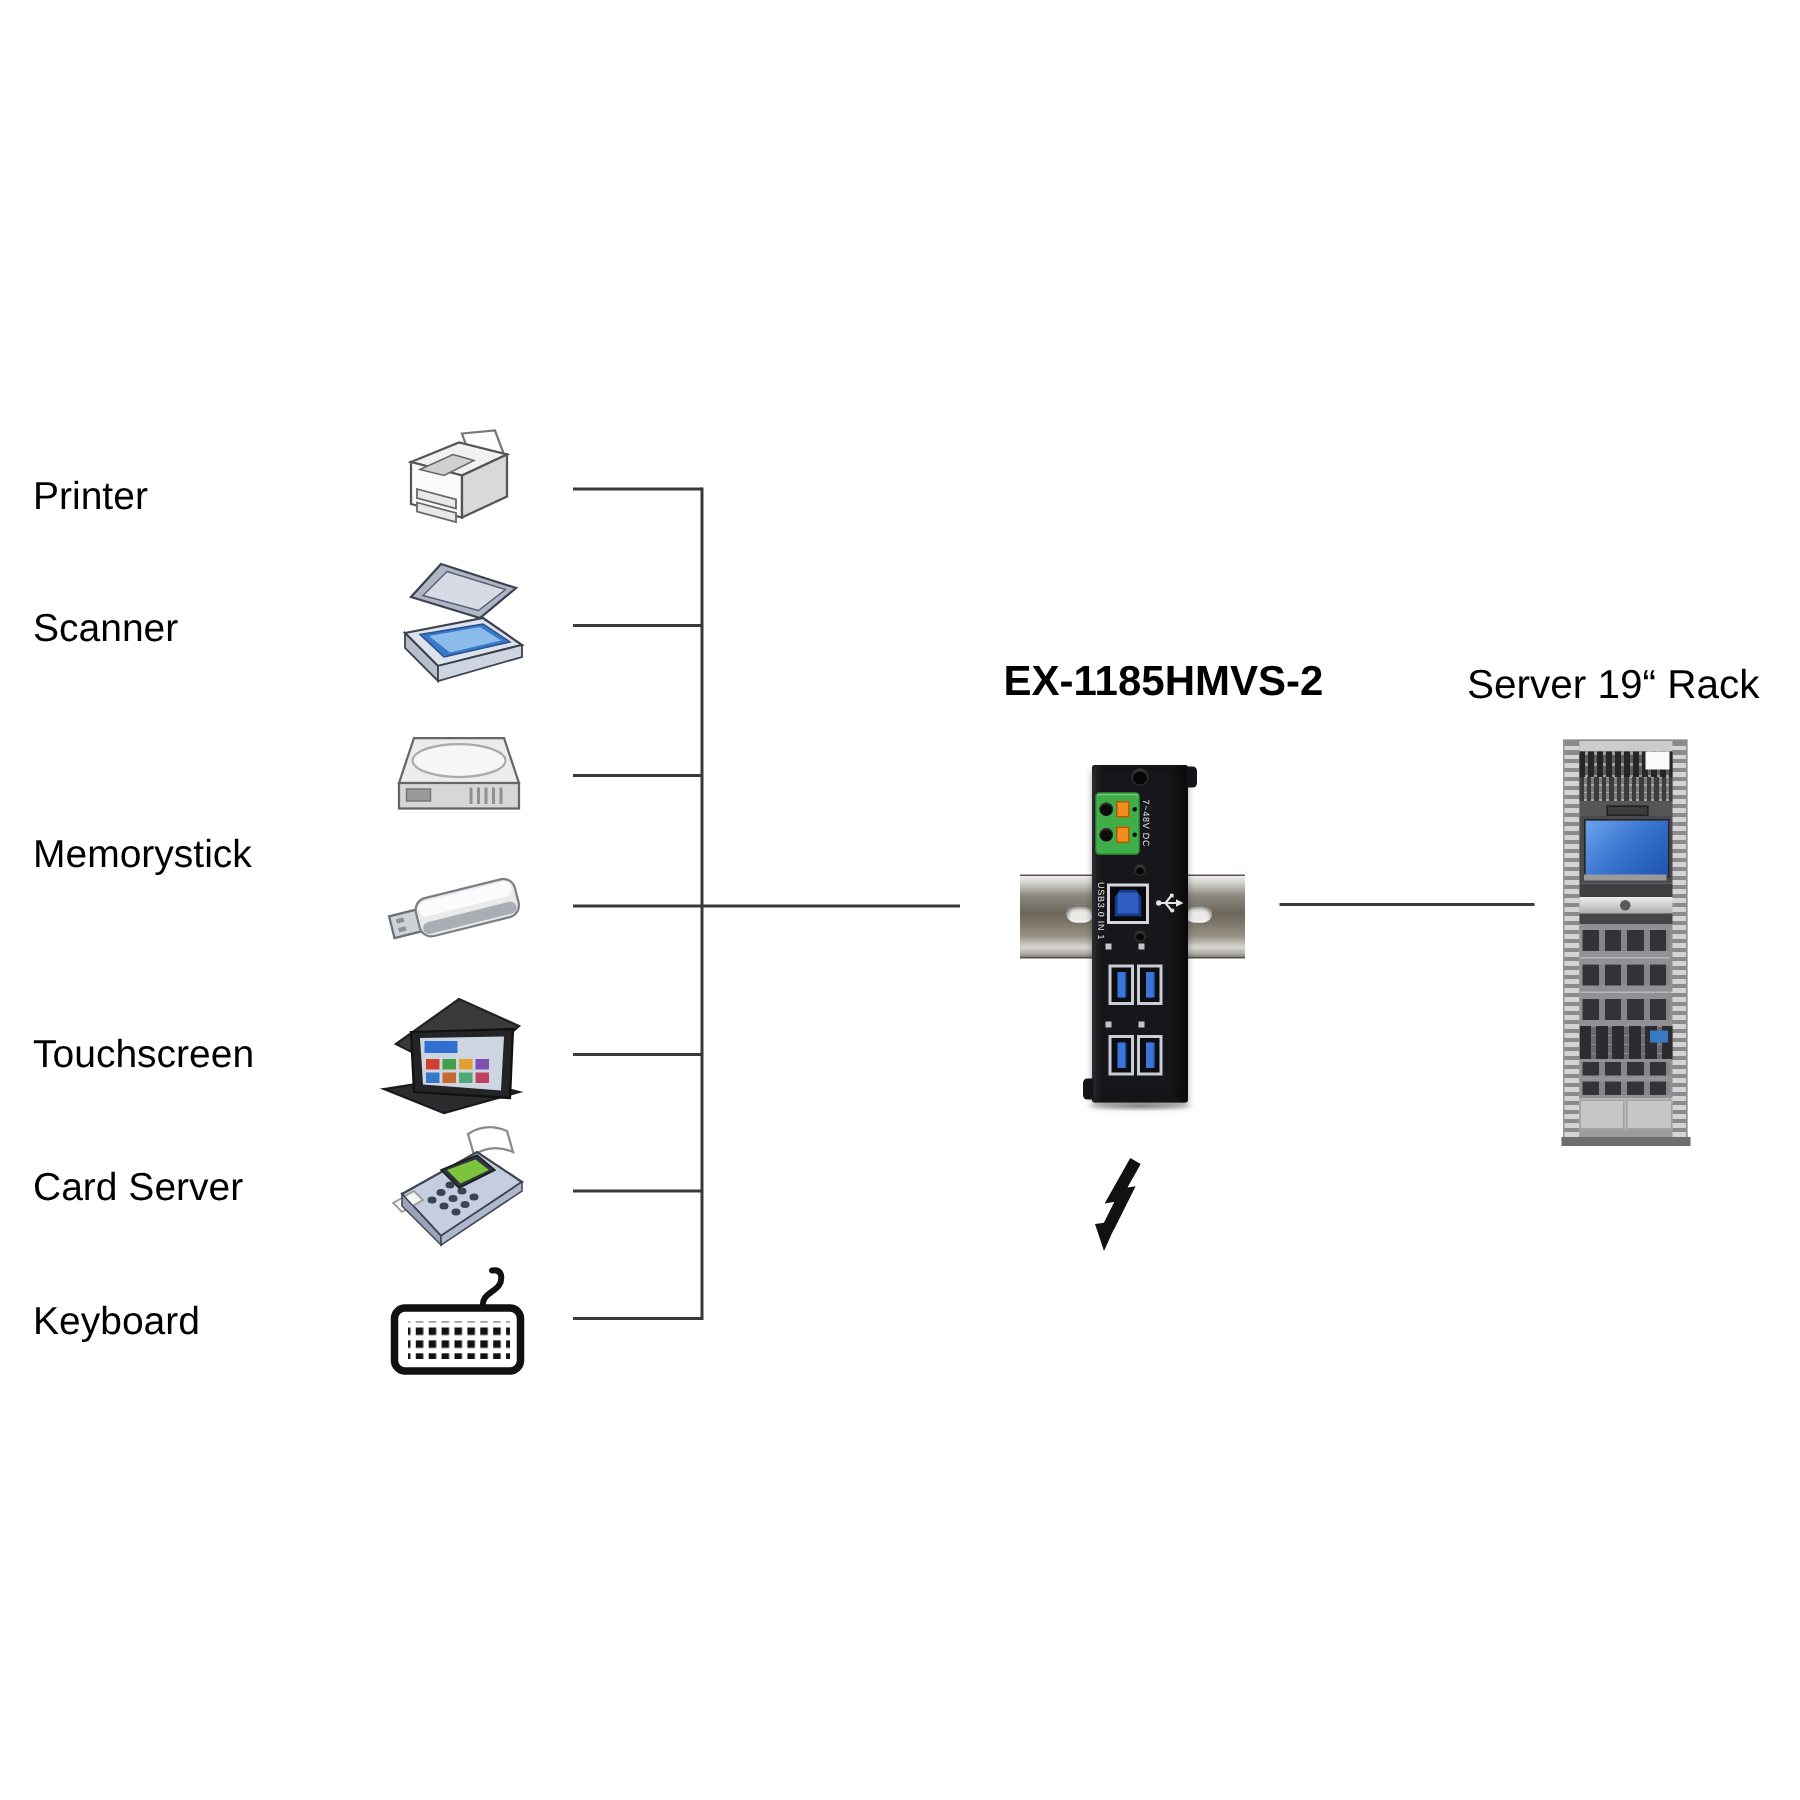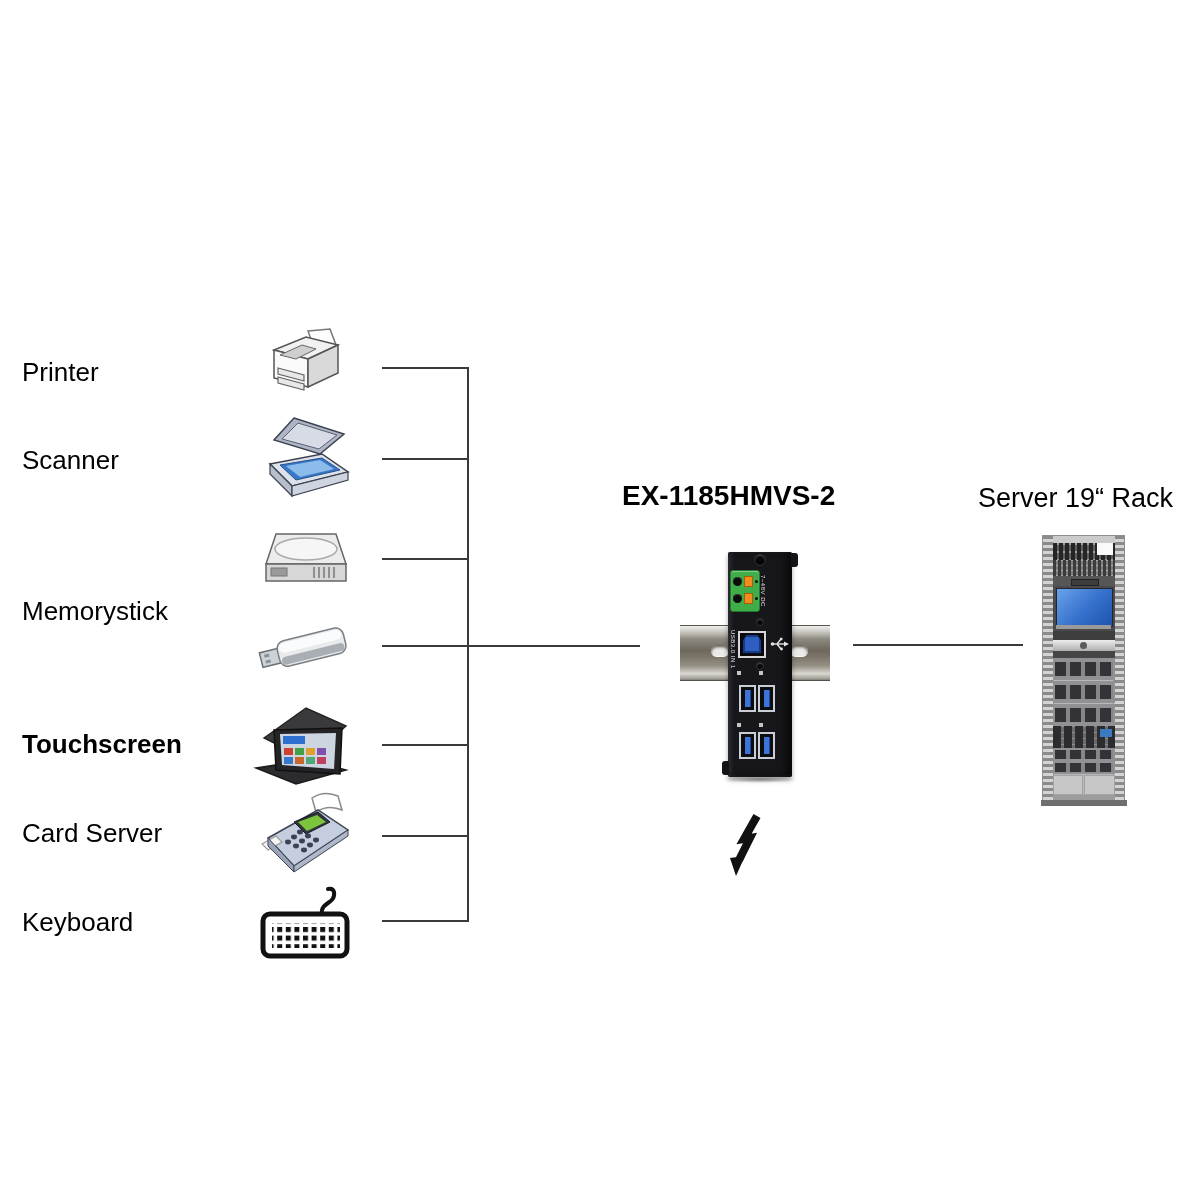--- a/index.html
+++ b/index.html
@@ -1,17 +1,17 @@
 <!DOCTYPE html>
 <html><head>
 <meta charset="utf-8">
 <style>
   html,body{margin:0;padding:0;background:#fff;}
   #canvas{position:relative;width:1200px;height:1080px;background:#fff;overflow:hidden;
-          font-family:"Liberation Sans","DejaVu Sans",sans-serif;margin-top:42px;}
+          font-family:"Liberation Sans","DejaVu Sans",sans-serif;}
   .abs{position:absolute;}
   .dev-label{position:absolute;left:22px;font-size:26px;line-height:30px;color:#000;white-space:pre-line;}
   .h-line{position:absolute;height:2px;background:#3a3a3a;}
   .v-line{position:absolute;width:2px;background:#3a3a3a;}
   .caption{position:absolute;color:#000;white-space:nowrap;}
   .title-bold{font-size:28px;font-weight:bold;}
   .caption-reg{font-size:27px;}
 
   
   .din-rail{position:absolute;left:680px;top:583px;width:150px;height:54px;
@@ -67,21 +67,21 @@
   .screen-blue{background:linear-gradient(135deg,#6aa2ea 0%,#3570cc 55%,#1e54ae 100%);border:1px solid #26262a;}
 </style>
 </head>
 <body>
 
 <div id="canvas">
 
   <div class="dev-label" style="top:315px;">Printer</div>
   <div class="dev-label" style="top:403px;">Scanner</div>
   <div class="dev-label" style="top:554px;">Memorystick</div>
-  <div class="dev-label" style="top:687px;font-weight:bold;">Touchscreen</div>
+  <div class="dev-label" style="top:687px;">Touchscreen</div>
   <div class="dev-label" style="top:776px;">Card Server</div>
   <div class="dev-label" style="top:865px;">Keyboard</div>
 
   <svg class="abs" style="left:258px;top:286px;" width="92" height="74" viewBox="0 0 92 74">
     <polygon points="50,3 72,1 78,17 56,20" fill="#fdfdfd" stroke="#777" stroke-width="1.5"></polygon>
     <polygon points="16,22 48,9 80,17 50,31" fill="#f1f1f1" stroke="#555" stroke-width="1.5"></polygon>
     <polygon points="16,22 50,31 50,59 16,50" fill="#fafafa" stroke="#555" stroke-width="1.5"></polygon>
     <polygon points="50,31 80,17 80,45 50,59" fill="#d9d9d9" stroke="#555" stroke-width="1.5"></polygon>
     <polygon points="20,40 46,47 46,53 20,46" fill="#e8e8e8" stroke="#666" stroke-width="1.2"></polygon>
     <polygon points="20,49 46,56 46,62 20,55" fill="#e8e8e8" stroke="#666" stroke-width="1.2"></polygon>
@@ -176,21 +176,21 @@
   <div class="h-line" style="left:382px;top:325px;width:86px;"></div>
   <div class="h-line" style="left:382px;top:416px;width:86px;"></div>
   <div class="h-line" style="left:382px;top:516px;width:86px;"></div>
   <div class="h-line" style="left:382px;top:603px;width:258px;"></div>
   <div class="h-line" style="left:382px;top:702px;width:86px;"></div>
   <div class="h-line" style="left:382px;top:793px;width:86px;"></div>
   <div class="h-line" style="left:382px;top:878px;width:86px;"></div>
   <div class="v-line" style="left:467px;top:325px;height:555px;"></div>
   <div class="h-line" style="left:853px;top:602px;width:170px;"></div>
 
-  <div class="caption title-bold" style="left:622px;top:438px;">EX-1185HMVS-2</div>
+  <div class="caption title-bold" style="left:669px;top:438px;">EX-1185HMVS-2</div>
 
   <div class="din-rail">
     <div class="rail-slot" style="left:31px;top:19px;"></div>
     <div class="rail-slot" style="left:110px;top:19px;"></div>
   </div>
 
   <div class="hub-body"></div>
   <div class="hub-ear" style="left:791px;top:511px;border-radius:0 3px 3px 0;"></div>
   <div class="hub-ear" style="left:722px;top:719px;border-radius:3px 0 0 3px;"></div>
   <div class="screw-hole" style="left:755px;top:513px;"></div>

